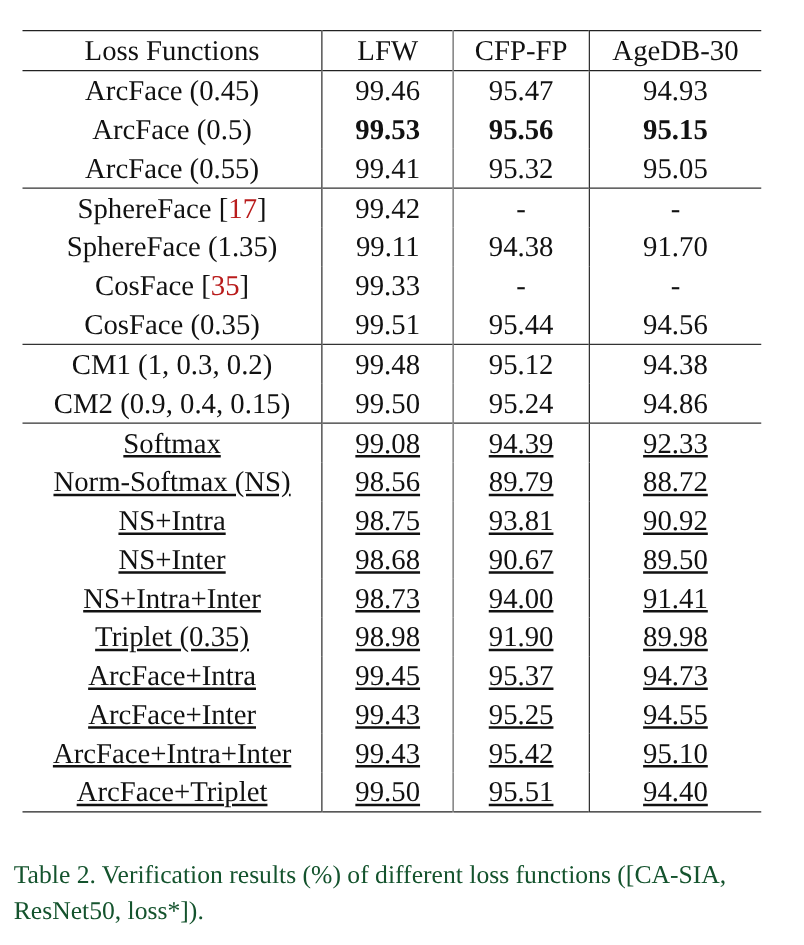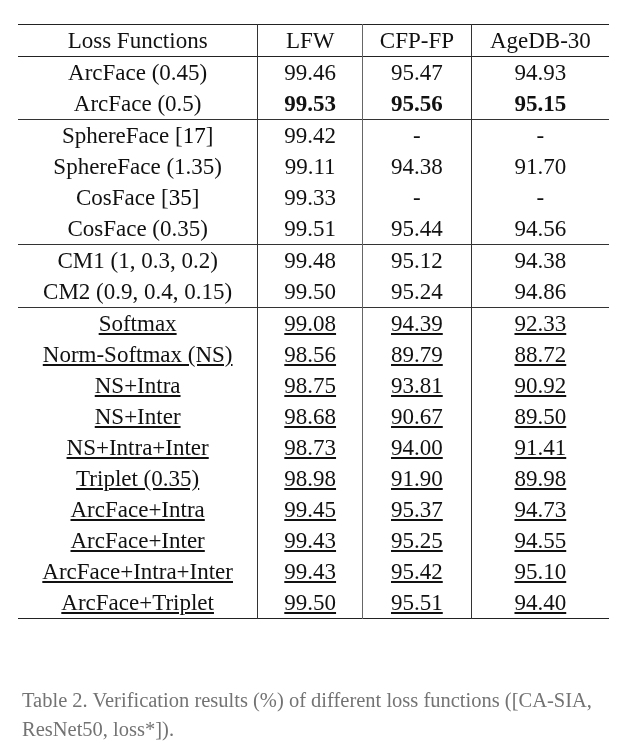--- a/index.html
+++ b/index.html
@@ -11,23 +11,23 @@
                      font-weight: normal; white-space: nowrap; }
   #tbl thead tr { border-top: 1.5px solid #222; border-bottom: 1.5px solid #222; }
   #tbl thead th { height: 31px; }
   #tbl tbody.grp { border-bottom: 1.5px solid #333; }
   #tbl tbody.grp:last-child { border-bottom: 1.5px solid #222; text-decoration: underline; }
   #tbl .c0 { width: 247px; }
   #tbl .c1 { width: 112px; border-left: 1.3px solid #333; }
   #tbl .c2 { width: 113px; border-left: 1.8px solid #666; }
   #tbl .c3 { width: 143px; border-left: 1.3px solid #333; }
   #tbl td.bold { font-weight: bold; }
-  .cite { color: #000000; }
+  .cite { color: #b91c1c; }
   #caption { position: absolute; left: 11px; top: 686px; width: 612px;
-             font-size: 20.5px; line-height: 29px; color: #737373; margin-left: 11px; }
+             font-size: 20.5px; line-height: 29px; color: #14532d; }
 </style>
 </head>
 <body>
 
 <table id="tbl">
   <thead>
     <tr>
       <th class="c0">Loss Functions</th>
       <th class="c1">LFW</th>
       <th class="c2">CFP-FP</th>
@@ -39,20 +39,26 @@
         <td class="c0"><span>ArcFace (0.45)</span></td>
         <td class="c1">99.46</td>
         <td class="c2">95.47</td>
         <td class="c3">94.93</td>
       </tr>
       <tr>
         <td class="c0"><span>ArcFace (0.5)</span></td>
         <td class="c1 bold">99.53</td>
         <td class="c2 bold">95.56</td>
         <td class="c3 bold">95.15</td>
+      </tr>
+      <tr>
+        <td class="c0"><span>ArcFace (0.55)</span></td>
+        <td class="c1">99.41</td>
+        <td class="c2">95.32</td>
+        <td class="c3">95.05</td>
       </tr>
     </tbody>
     <tbody class="grp">
       <tr>
         <td class="c0"><span>SphereFace</span> [<span class="cite">17</span>]</td>
         <td class="c1">99.42</td>
         <td class="c2">-</td>
         <td class="c3">-</td>
       </tr>
       <tr>

